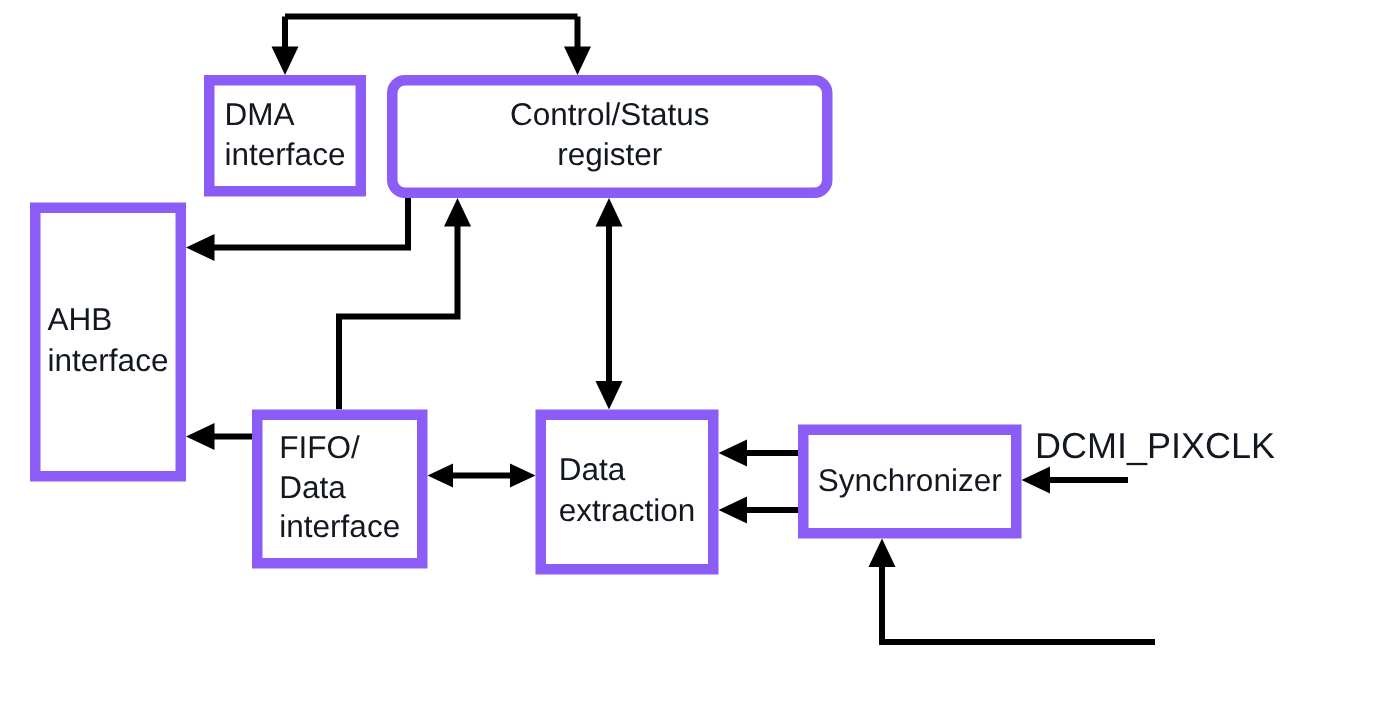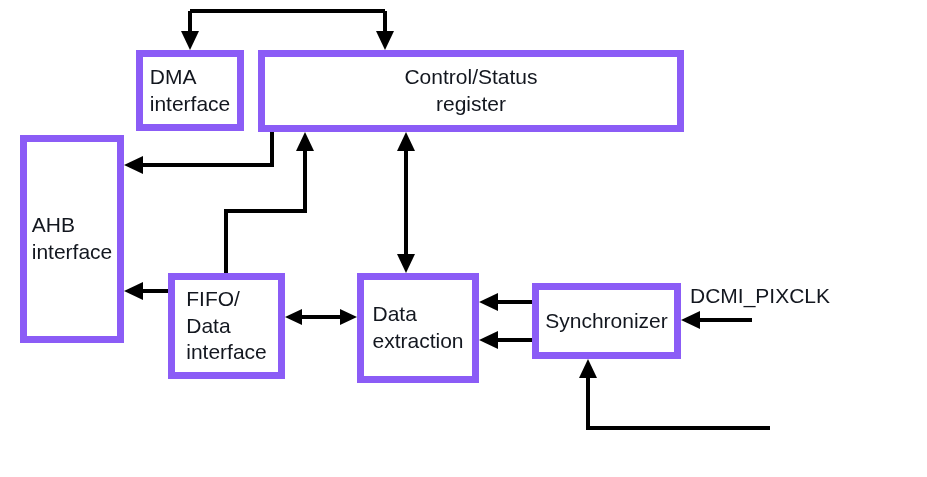--- a/index.html
+++ b/index.html
@@ -44,30 +44,30 @@
   }
   .blk-left .blk-label {
     text-align: left;
   }
   .blk-center .blk-label {
     text-align: center;
   }
   .sig {
     position: absolute;
     color: #13171f;
-    font-size: 21px;
+    font-size: 24px;
     line-height: 1.15;
     white-space: nowrap;
     z-index: 3;
   }
 
   
   #blk-dma        { left: 136px; top: 50px;  width: 108px; height: 81px; }
-  #blk-csr        { left: 258px; top: 50px;  width: 426px; height: 82px; }
-  #blk-ahb        { left: 20px;  top: 135px; width: 104px; height: 208px; align-items: center; }
+  #blk-csr        { left: 258px; top: 50px;  width: 297px; height: 82px; border-radius: 12px; }
+  #blk-ahb        { left: 20px;  top: 135px; width: 104px; height: 186px; align-items: center; }
   #blk-fifo       { left: 168px; top: 273px; width: 117px; height: 106px; }
   #blk-dataextr   { left: 357px; top: 273px; width: 122px; height: 110px; }
   #blk-sync       { left: 532px; top: 283px; width: 149px; height: 76px; }
 
   #sig-pixclk     { left: 690px; top: 284px; }
   #sig-dbus       { left: 432px; top: 440px; }
 </style>
 </head>
 <body>
 

